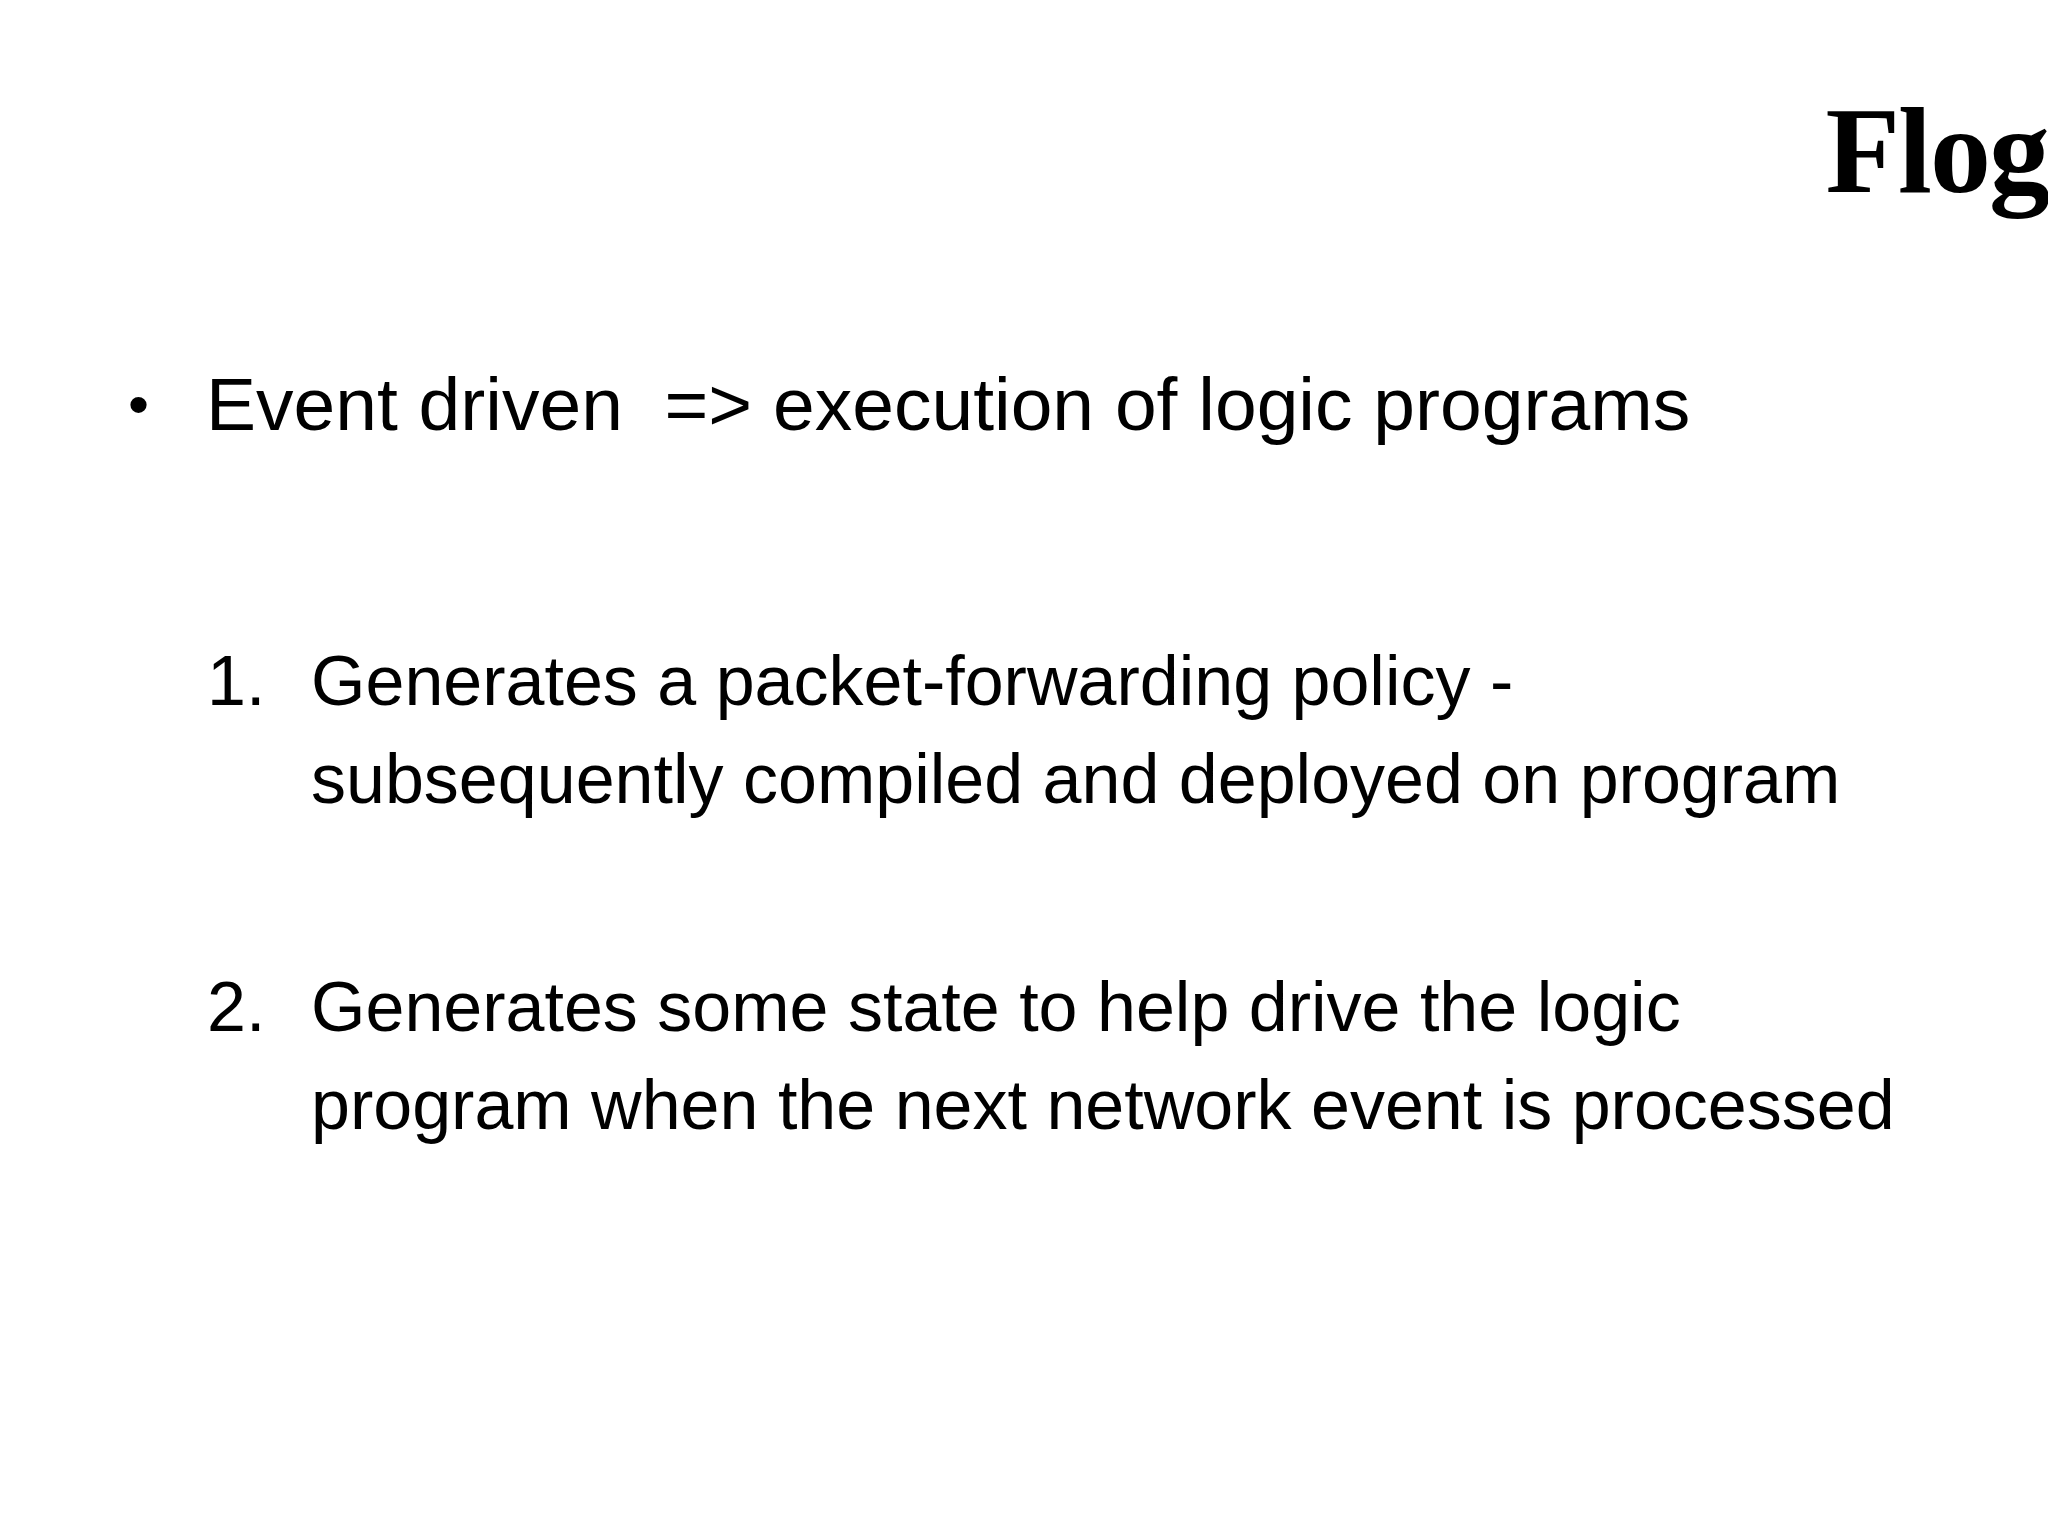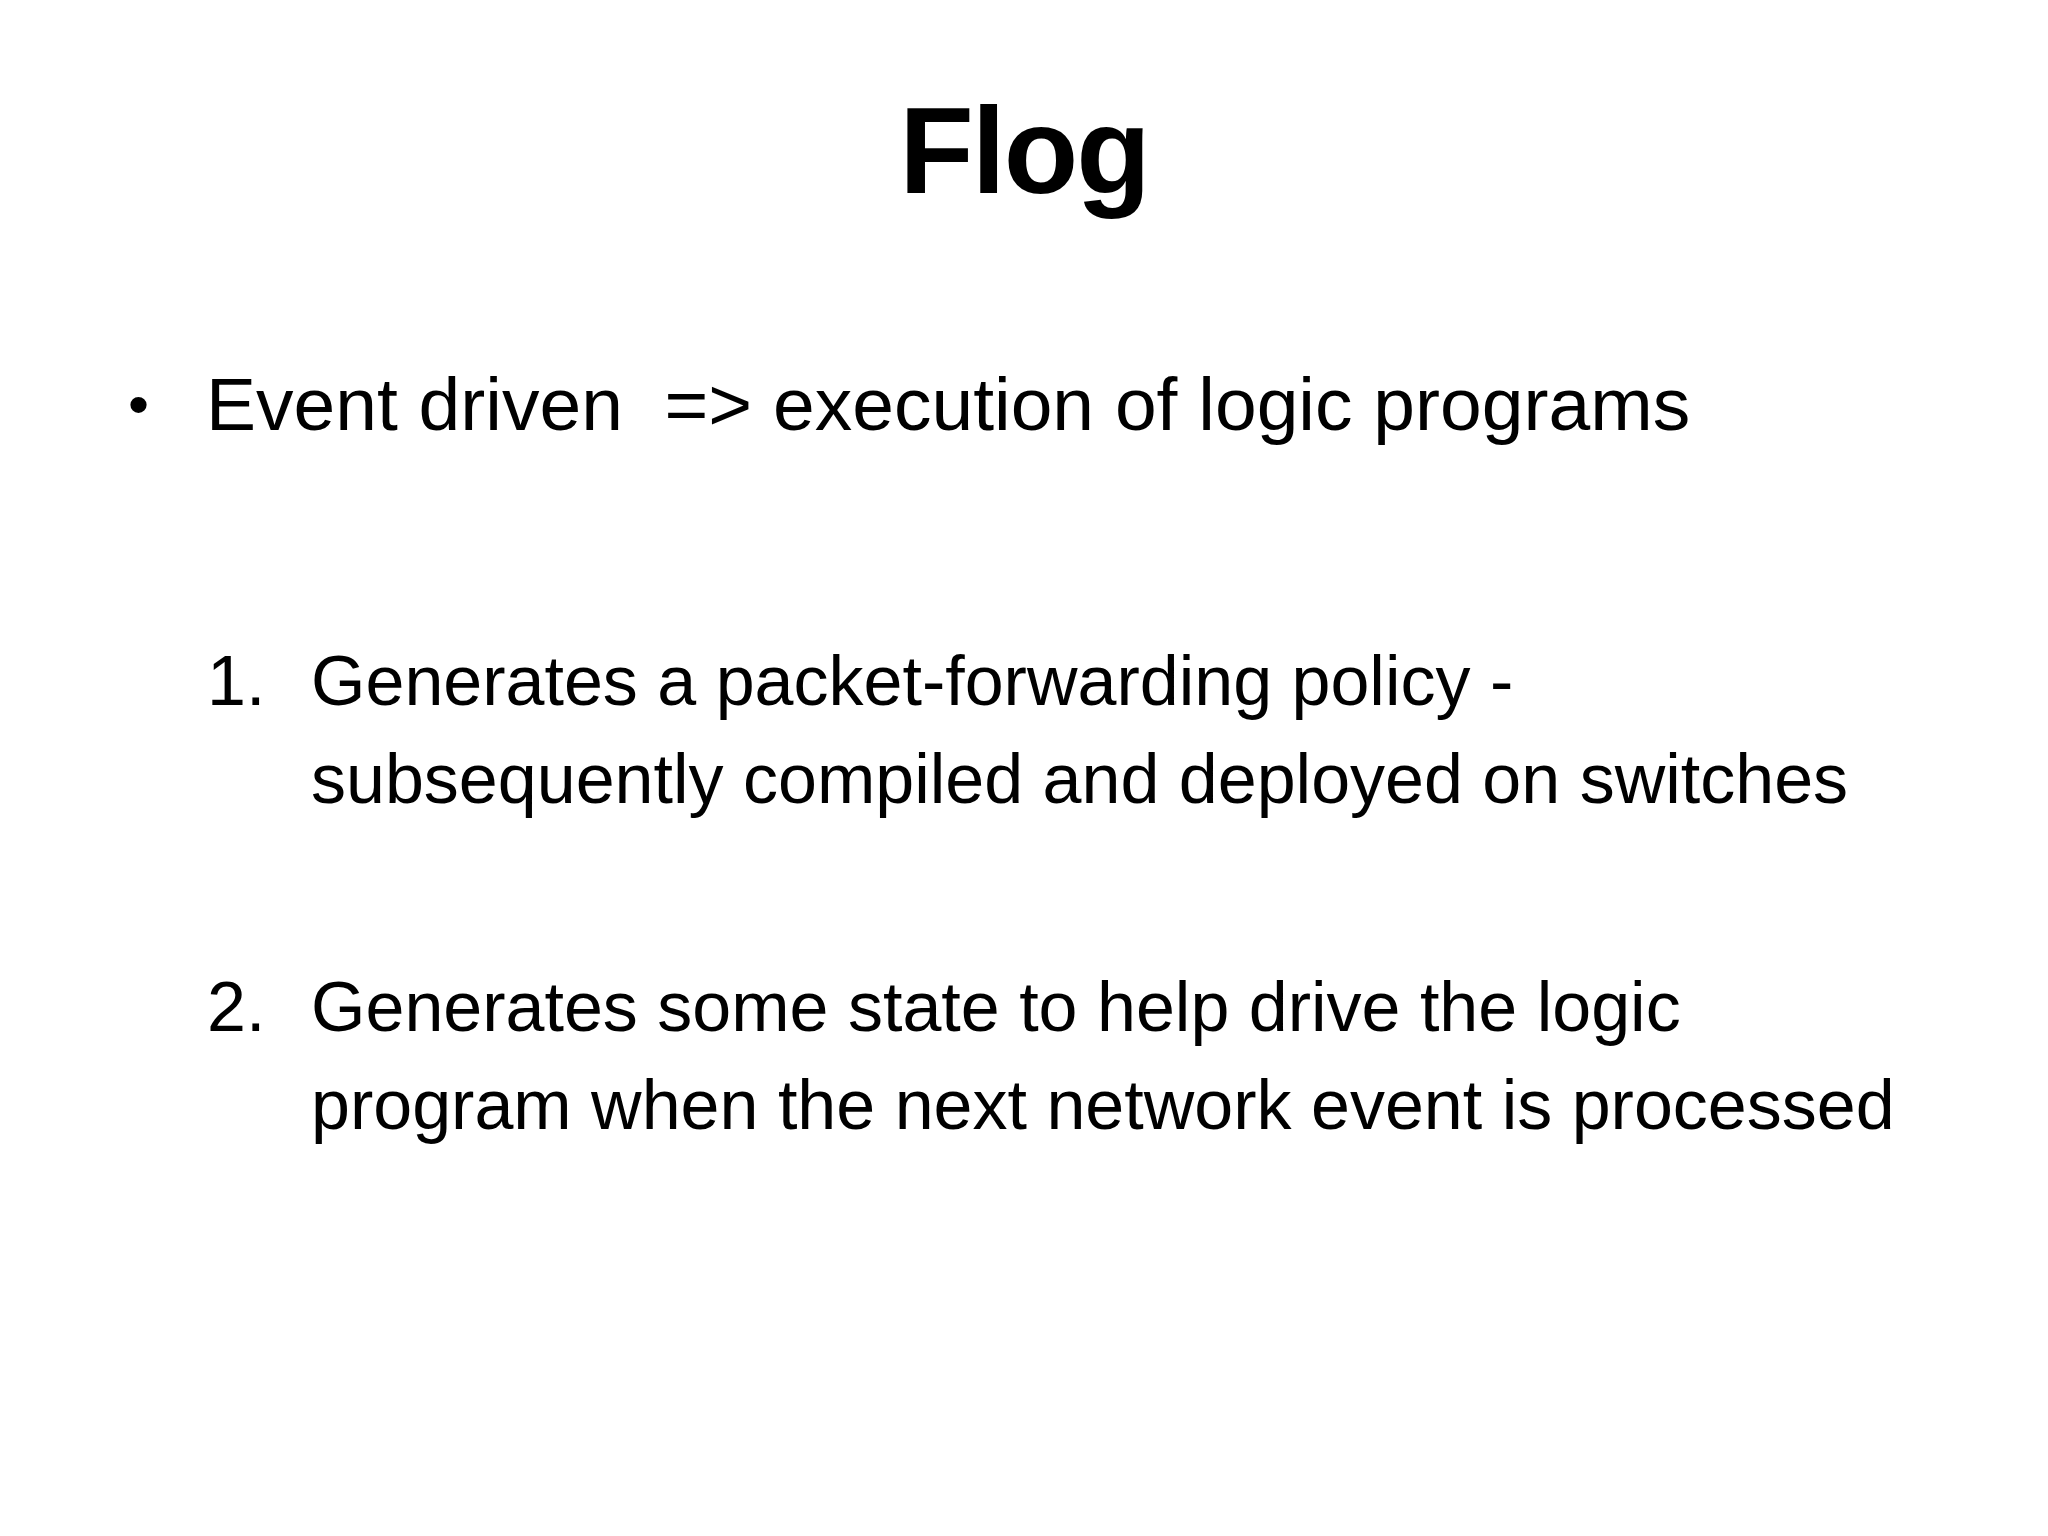--- a/index.html
+++ b/index.html
@@ -14,26 +14,27 @@
     background: #ffffff;
     color: #000000;
     font-family: "Liberation Sans", "DejaVu Sans", sans-serif;
     overflow: hidden;
   }
   .slide-title {
     position: absolute;
     top: 78px;
     left: 0;
     width: 100%;
-    text-align: center;
+    text-align: right;
     font-size: 122px;
     font-weight: 700;
     letter-spacing: -2px;
     line-height: 1.2;
     margin: 0;
+    font-family: Liberation Serif, serif;
   }
   .bullet-row {
     position: absolute;
     top: 358px;
     left: 128px;
     display: flex;
     align-items: flex-start;
     font-size: 75px;
     line-height: 1.25;
   }
@@ -72,21 +73,21 @@
 
   <h1 class="slide-title">Flog</h1>
 
   <div class="bullet-row">
     <span class="bullet-marker">•</span>
     <span class="bullet-text">Event driven  =&gt; execution of logic programs</span>
   </div>
 
   <div class="numbered-item item-1">
     <span class="num-marker">1.</span>
-    <span class="num-text">Generates a packet-forwarding policy - subsequently compiled and deployed on switches</span>
+    <span class="num-text">Generates a packet-forwarding policy - subsequently compiled and deployed on program</span>
   </div>
 
   <div class="numbered-item item-2">
     <span class="num-marker">2.</span>
     <span class="num-text">Generates some state to help drive the logic program when the next network event is processed</span>
   </div>
 
 </div>
 
 </body></html>

